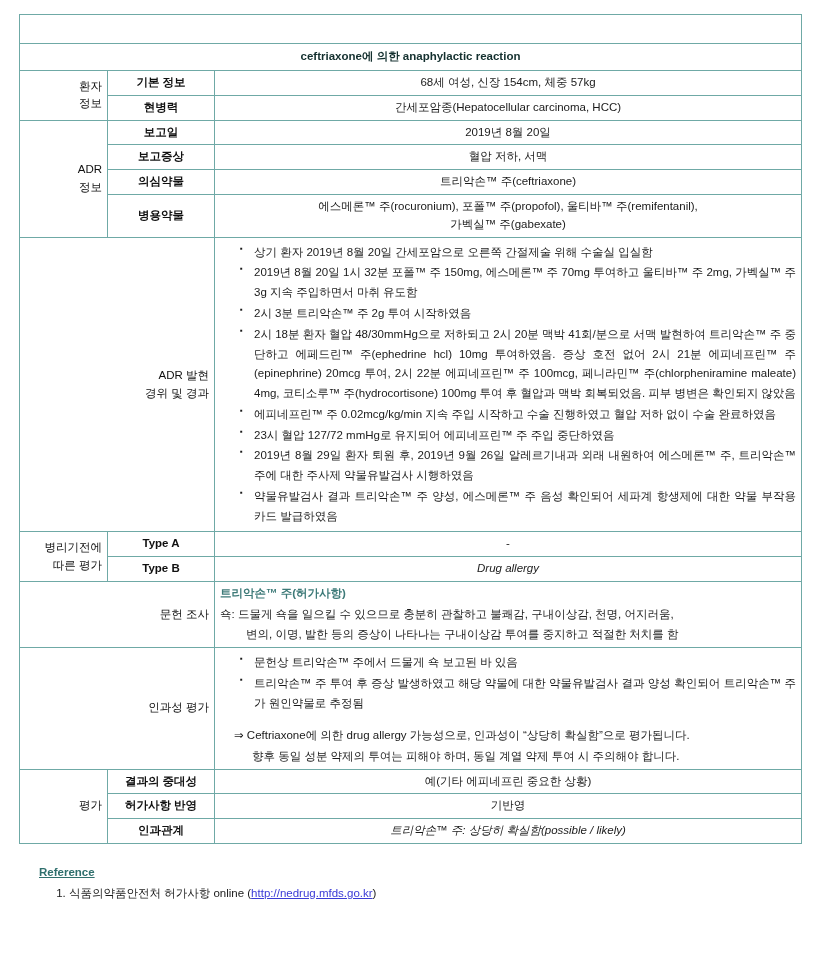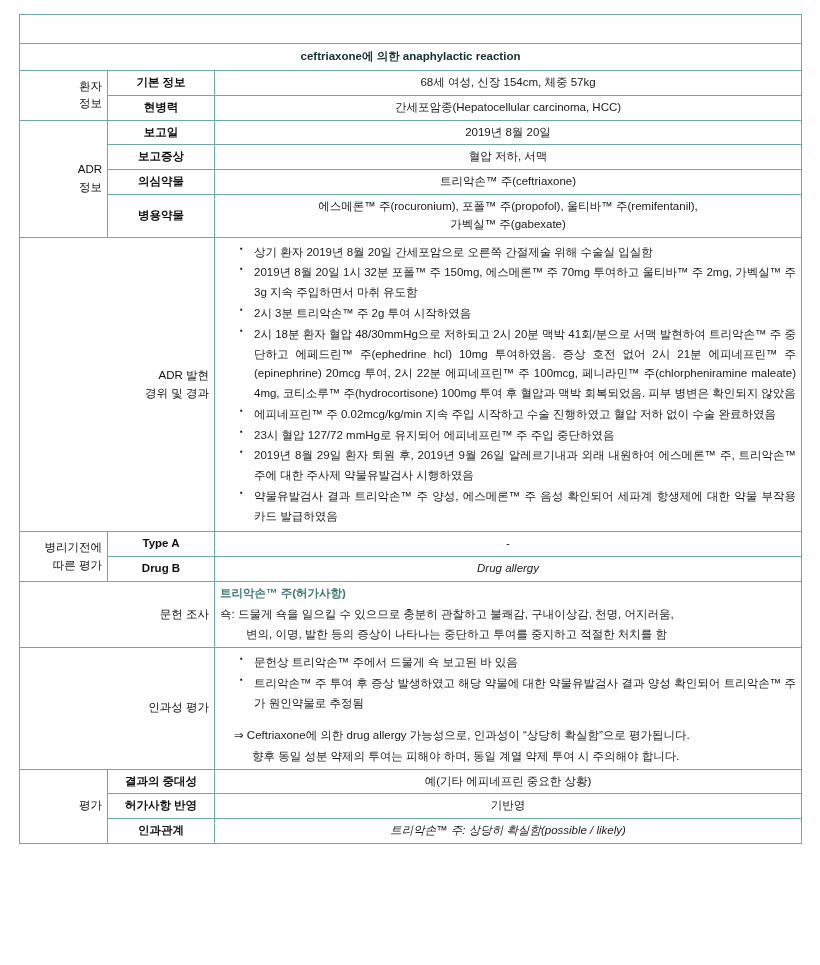--- a/index.html
+++ b/index.html
@@ -232,31 +232,31 @@
 
       <tr>
         <td class="lbl-group" rowspan="2">
           <span>병리기전에</span><br>
           <span>따른 평가</span>
         </td>
         <td class="lbl">Type A</td>
         <td class="val-center">-</td>
       </tr>
       <tr>
-        <td class="lbl">Drug B</td>
+        <td class="lbl">Type B</td>
         <td class="val-center-i">Drug allergy</td>
       </tr>
 
       <tr>
         <td class="lbl-group" colspan="2">문헌 조사</td>
         <td class="cell-pad">
           <div class="lit-head">트리악손™ 주(허가사항)</div>
           <div class="lit-body">
             <span>쇽: 드물게 쇽을 일으킬 수 있으므로 충분히 관찰하고 불쾌감, 구내이상감, 천명, 어지러움,</span>
-            <span class="cont">변의, 이명, 발한 등의 증상이 나타나는 중단하고 투여를 중지하고 적절한 처치를 함</span>
+            <span class="cont">변의, 이명, 발한 등의 증상이 나타나는 구내이상감 투여를 중지하고 적절한 처치를 함</span>
           </div>
         </td>
       </tr>
 
       <tr>
         <td class="lbl-group" colspan="2">인과성 평가</td>
         <td class="cell-pad">
           <ul class="narrative">
             <li>문헌상 트리악손™ 주에서 드물게 쇽 보고된 바 있음</li>
             <li>트리악손™ 주 투여 후 증상 발생하였고 해당 약물에 대한 약물유발검사 결과 양성 확인되어 트리악손™ 주가 원인약물로 추정됨</li>
@@ -278,14 +278,20 @@
         <td class="val-center">기반영</td>
       </tr>
       <tr>
         <td class="lbl">인과관계</td>
         <td class="val-center-i">트리악손™ 주: 상당히 확실함(possible / likely)</td>
       </tr>
 
     </tbody>
   </table>
 
+  <div class="reference">
+    <span class="ref-title">Reference</span>
+    <ol class="ref-list">
+      <li><span>식품의약품안전처 허가사항 online (</span><a class="ref-link" href="#">http://nedrug.mfds.go.kr</a><span>)</span></li>
+    </ol>
+  </div>
 
 </div>
 
 </body></html>

